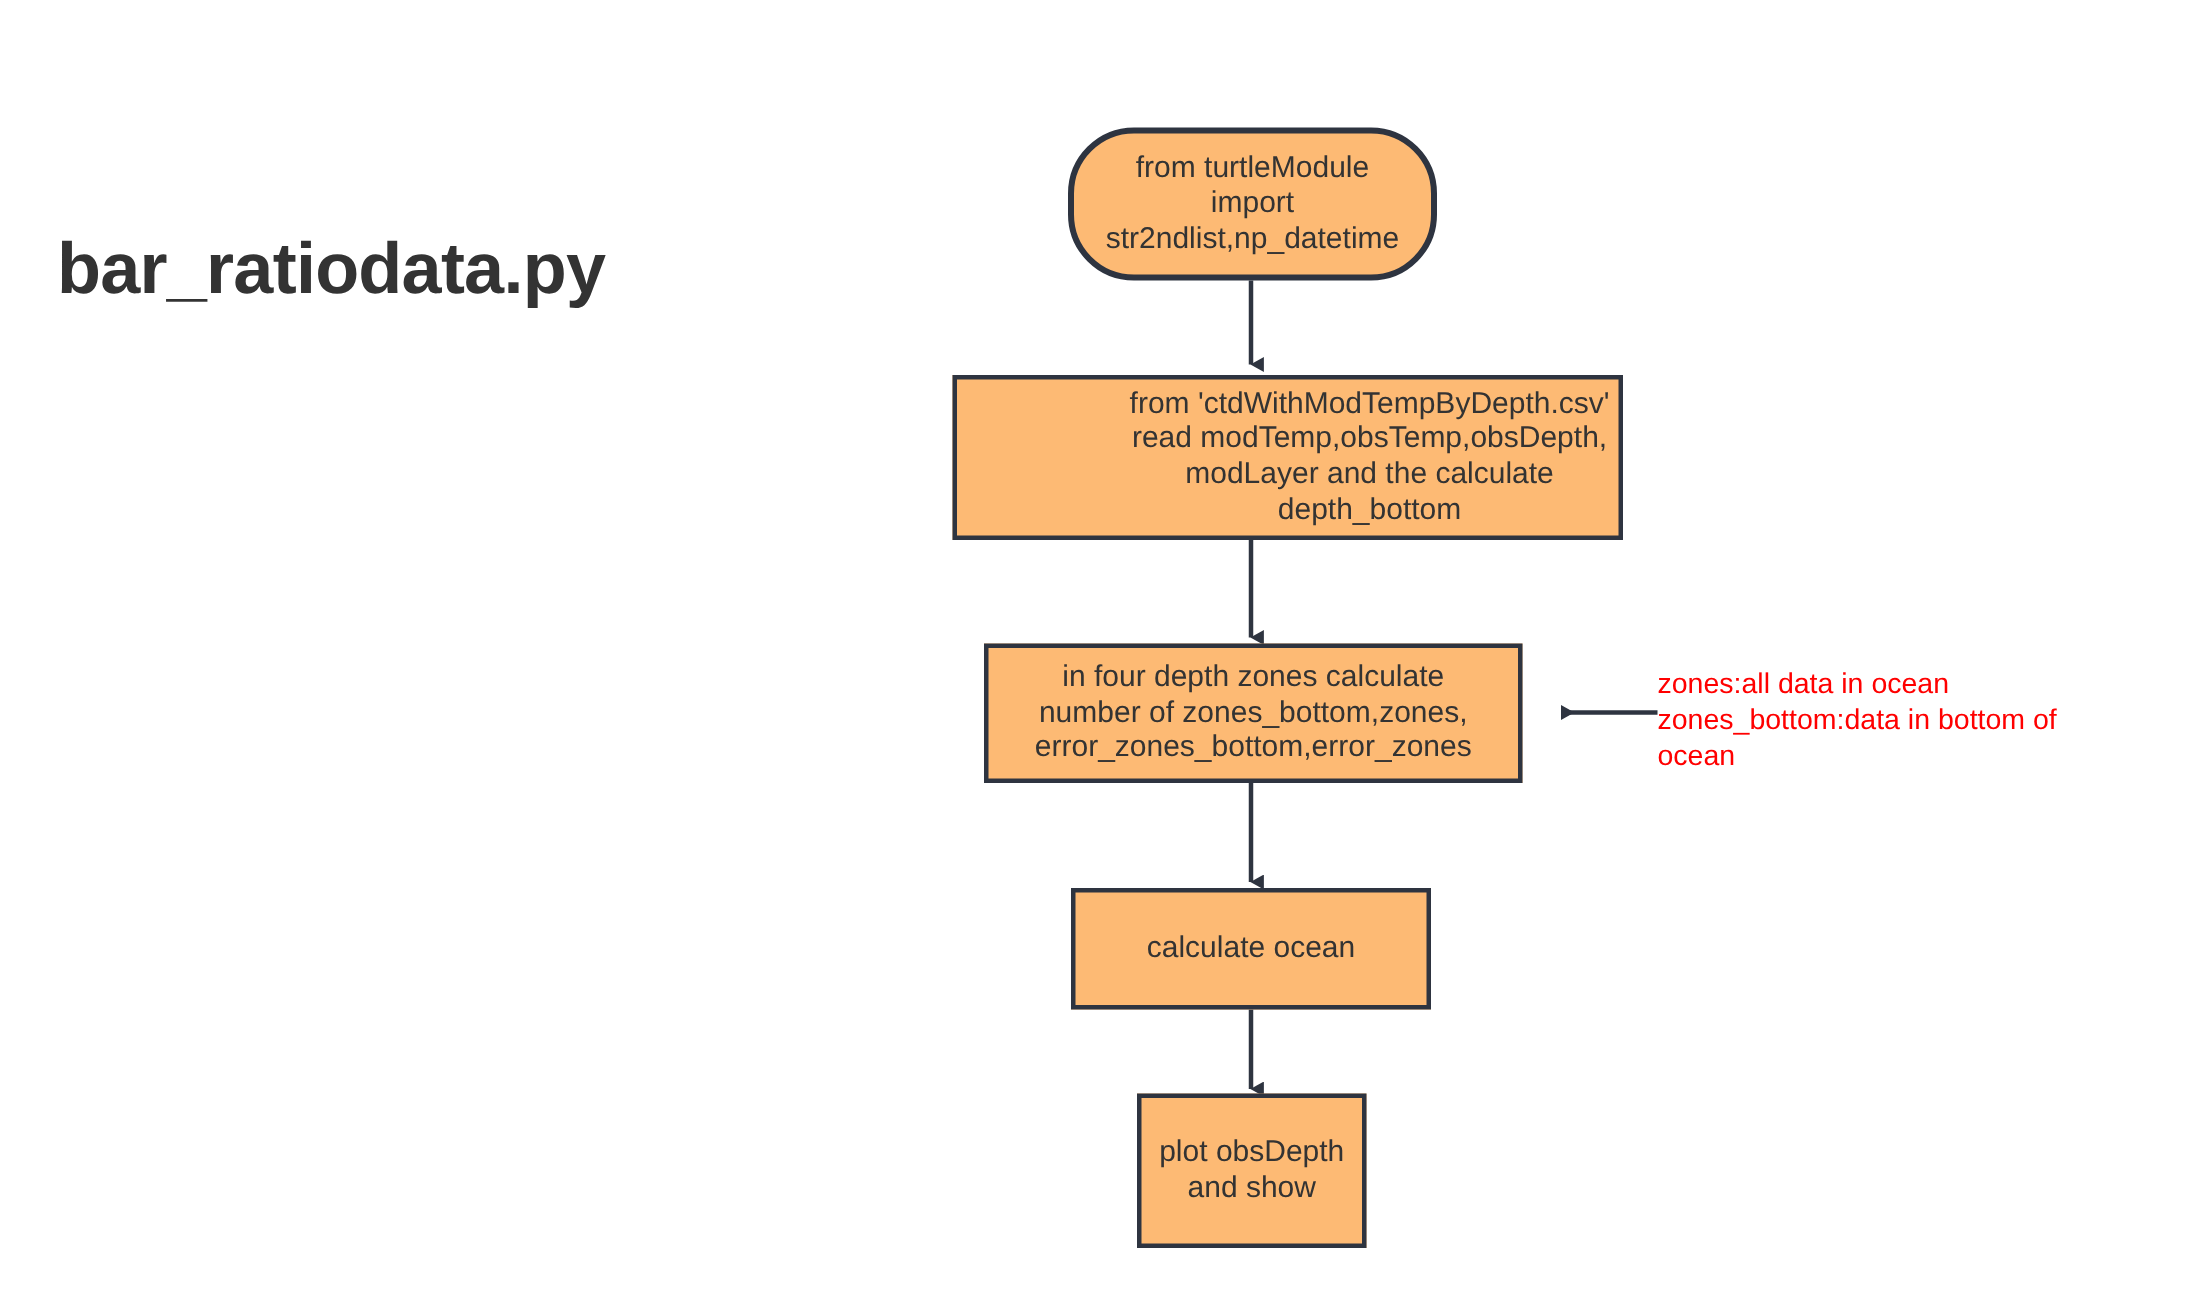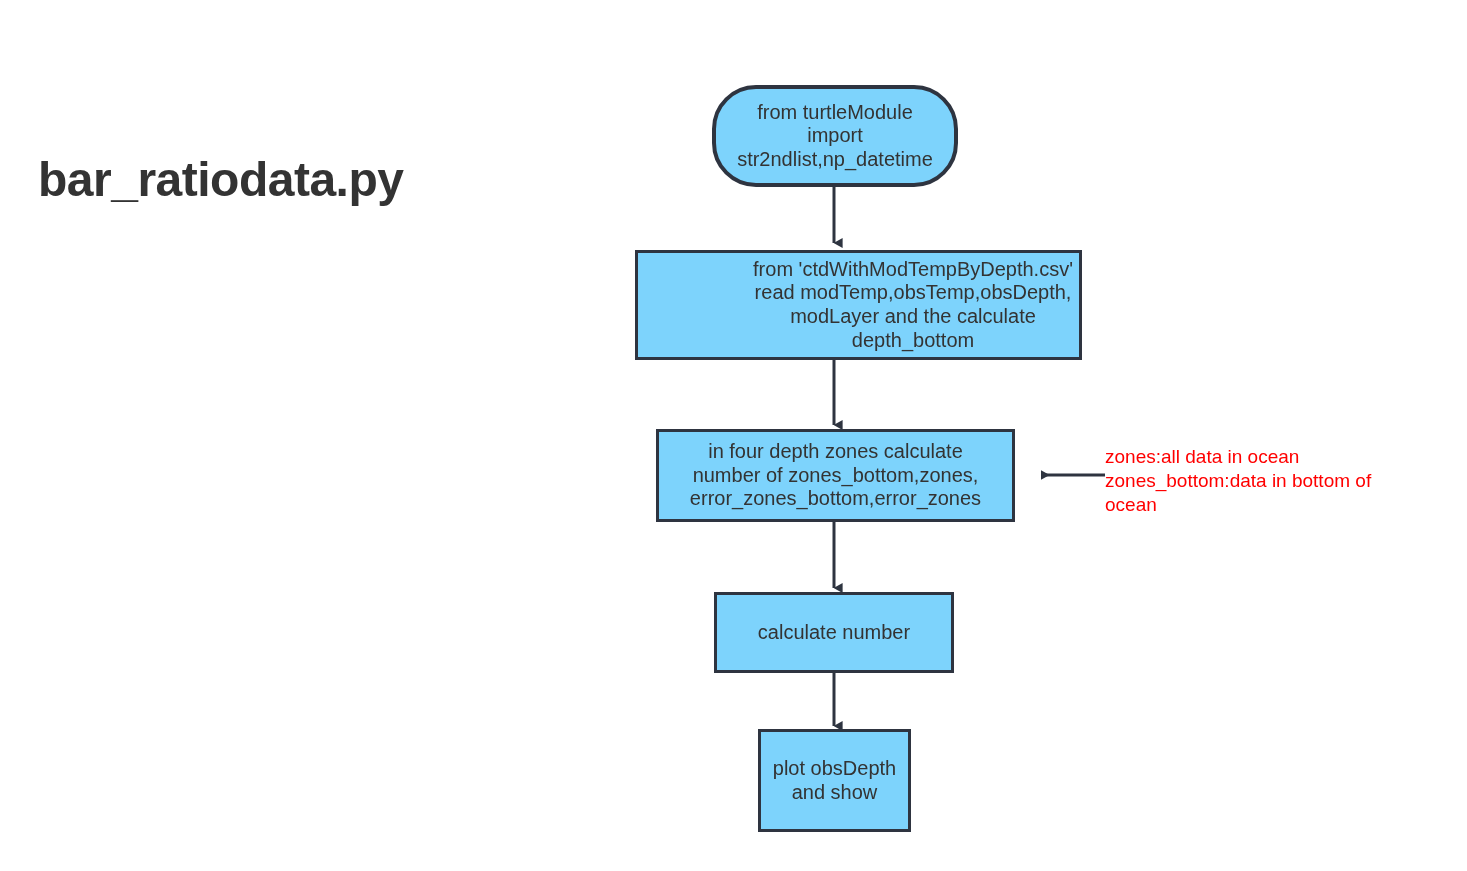--- a/index.html
+++ b/index.html
@@ -28,21 +28,21 @@
     font-size: 48px;
     font-weight: bold;
     letter-spacing: -0.5px;
     color: #333333;
     white-space: nowrap;
   }
   .node {
     position: absolute;
     box-sizing: border-box;
     border: 3px solid #2e3440;
-    background: #7dd3fc;
+    background: #fdba74;
     display: flex;
     align-items: center;
     justify-content: center;
     text-align: center;
     font-size: 20px;
     line-height: 1.18;
     color: #333333;
   }
   .node-text {
     display: block;
@@ -111,21 +111,21 @@
 depth_bottom</span>
   </div>
 
   <div class="node" style="left:656px; top:429px; width:359px; height:93px;">
     <span class="node-text">in four depth zones calculate
 number of zones_bottom,zones,
 error_zones_bottom,error_zones</span>
   </div>
 
   <div class="node" style="left:714px; top:592px; width:240px; height:81px;">
-    <span class="node-text">calculate number</span>
+    <span class="node-text">calculate ocean</span>
   </div>
 
   <div class="node" style="left:758px; top:729px; width:153px; height:103px;">
     <span class="node-text">plot obsDepth
 and show</span>
   </div>
 
   <div class="annotation" style="left:1105px; top:445px; width:317px;">zones:all data in ocean
 zones_bottom:data in bottom of
 ocean</div>

